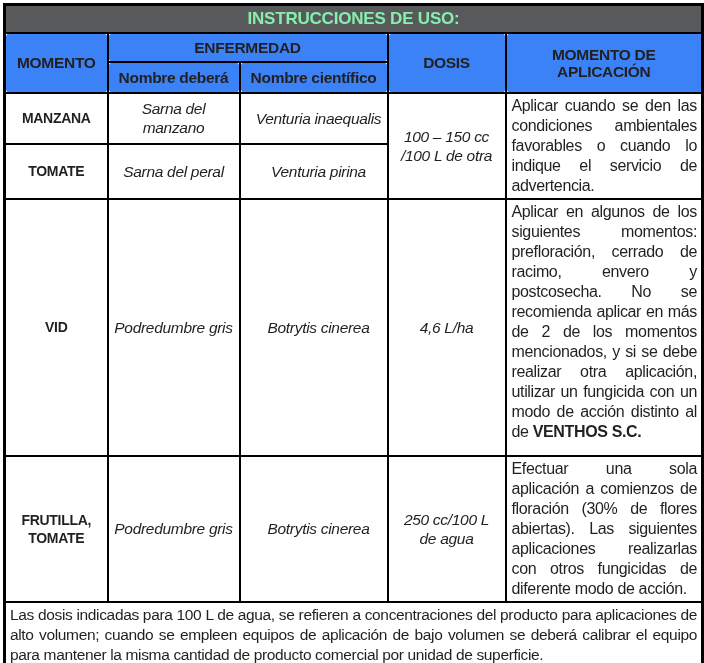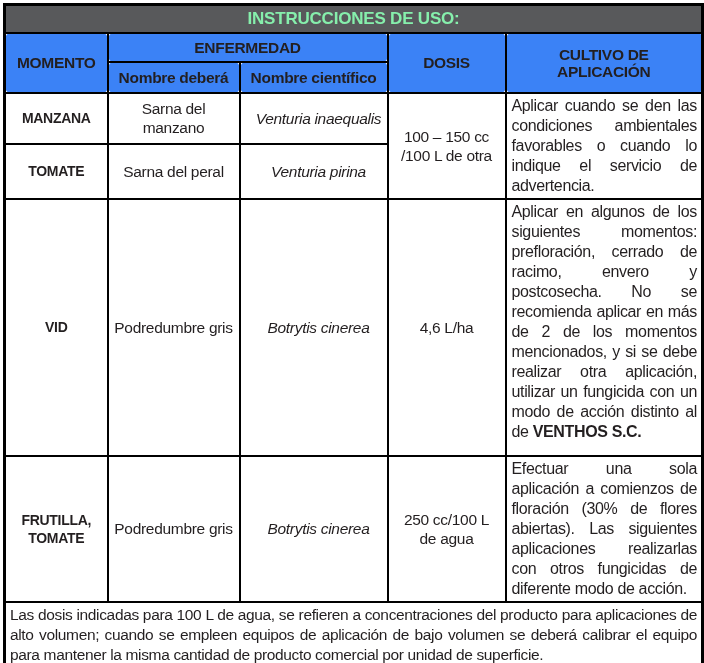--- a/index.html
+++ b/index.html
@@ -33,21 +33,21 @@
     border-radius:6px;
   }
   .hdr .line { display:block; }
 
   .cultivo-cell {
     font-weight:bold; text-align:center; vertical-align:middle;
     font-size:14px; letter-spacing:-0.3px; line-height:18px; padding:1px 2px;
   }
   .common-cell, .sci-cell, .dosis-cell {
     text-align:center; vertical-align:middle;
-    font-size:15.5px; letter-spacing:-0.3px; line-height:19px; padding:1px 2px;
+    font-size:15.5px; letter-spacing:-0.3px; line-height:19px; padding:1px 2px;font-style:italic;
   }
   .sci-cell { font-style:italic;padding-left:12px; }
   .dosis-cell .line { display:block; }
   .momento-cell {
     text-align:justify; vertical-align:top;
     font-size:16px; line-height:20px; letter-spacing:-0.35px;
     padding:2px 4px 2px 5px;
     margin-top:34px;
   }
   .momento-cell b { font-weight:bold; }
@@ -74,21 +74,21 @@
     <tbody>
         <tr style="height:28px">
       <td colspan="5" class="title-cell">INSTRUCCIONES DE USO:</td>
     </tr>
 
     <tr style="height:29px">
       <td rowspan="2" class="hdr">MOMENTO</td>
       <td colspan="2" class="hdr">ENFERMEDAD</td>
       <td rowspan="2" class="hdr">DOSIS</td>
       <td rowspan="2" class="hdr">
-        <span class="line">CULTIVO DE</span>
+        <span class="line">MOMENTO DE</span>
         <span class="line">APLICACIÓN</span>
       </td>
     </tr>
 
     <tr style="height:31px">
       <td class="hdr">Nombre deberá</td>
       <td class="hdr">Nombre científico</td>
     </tr>
 
     <tr style="height:49px">

